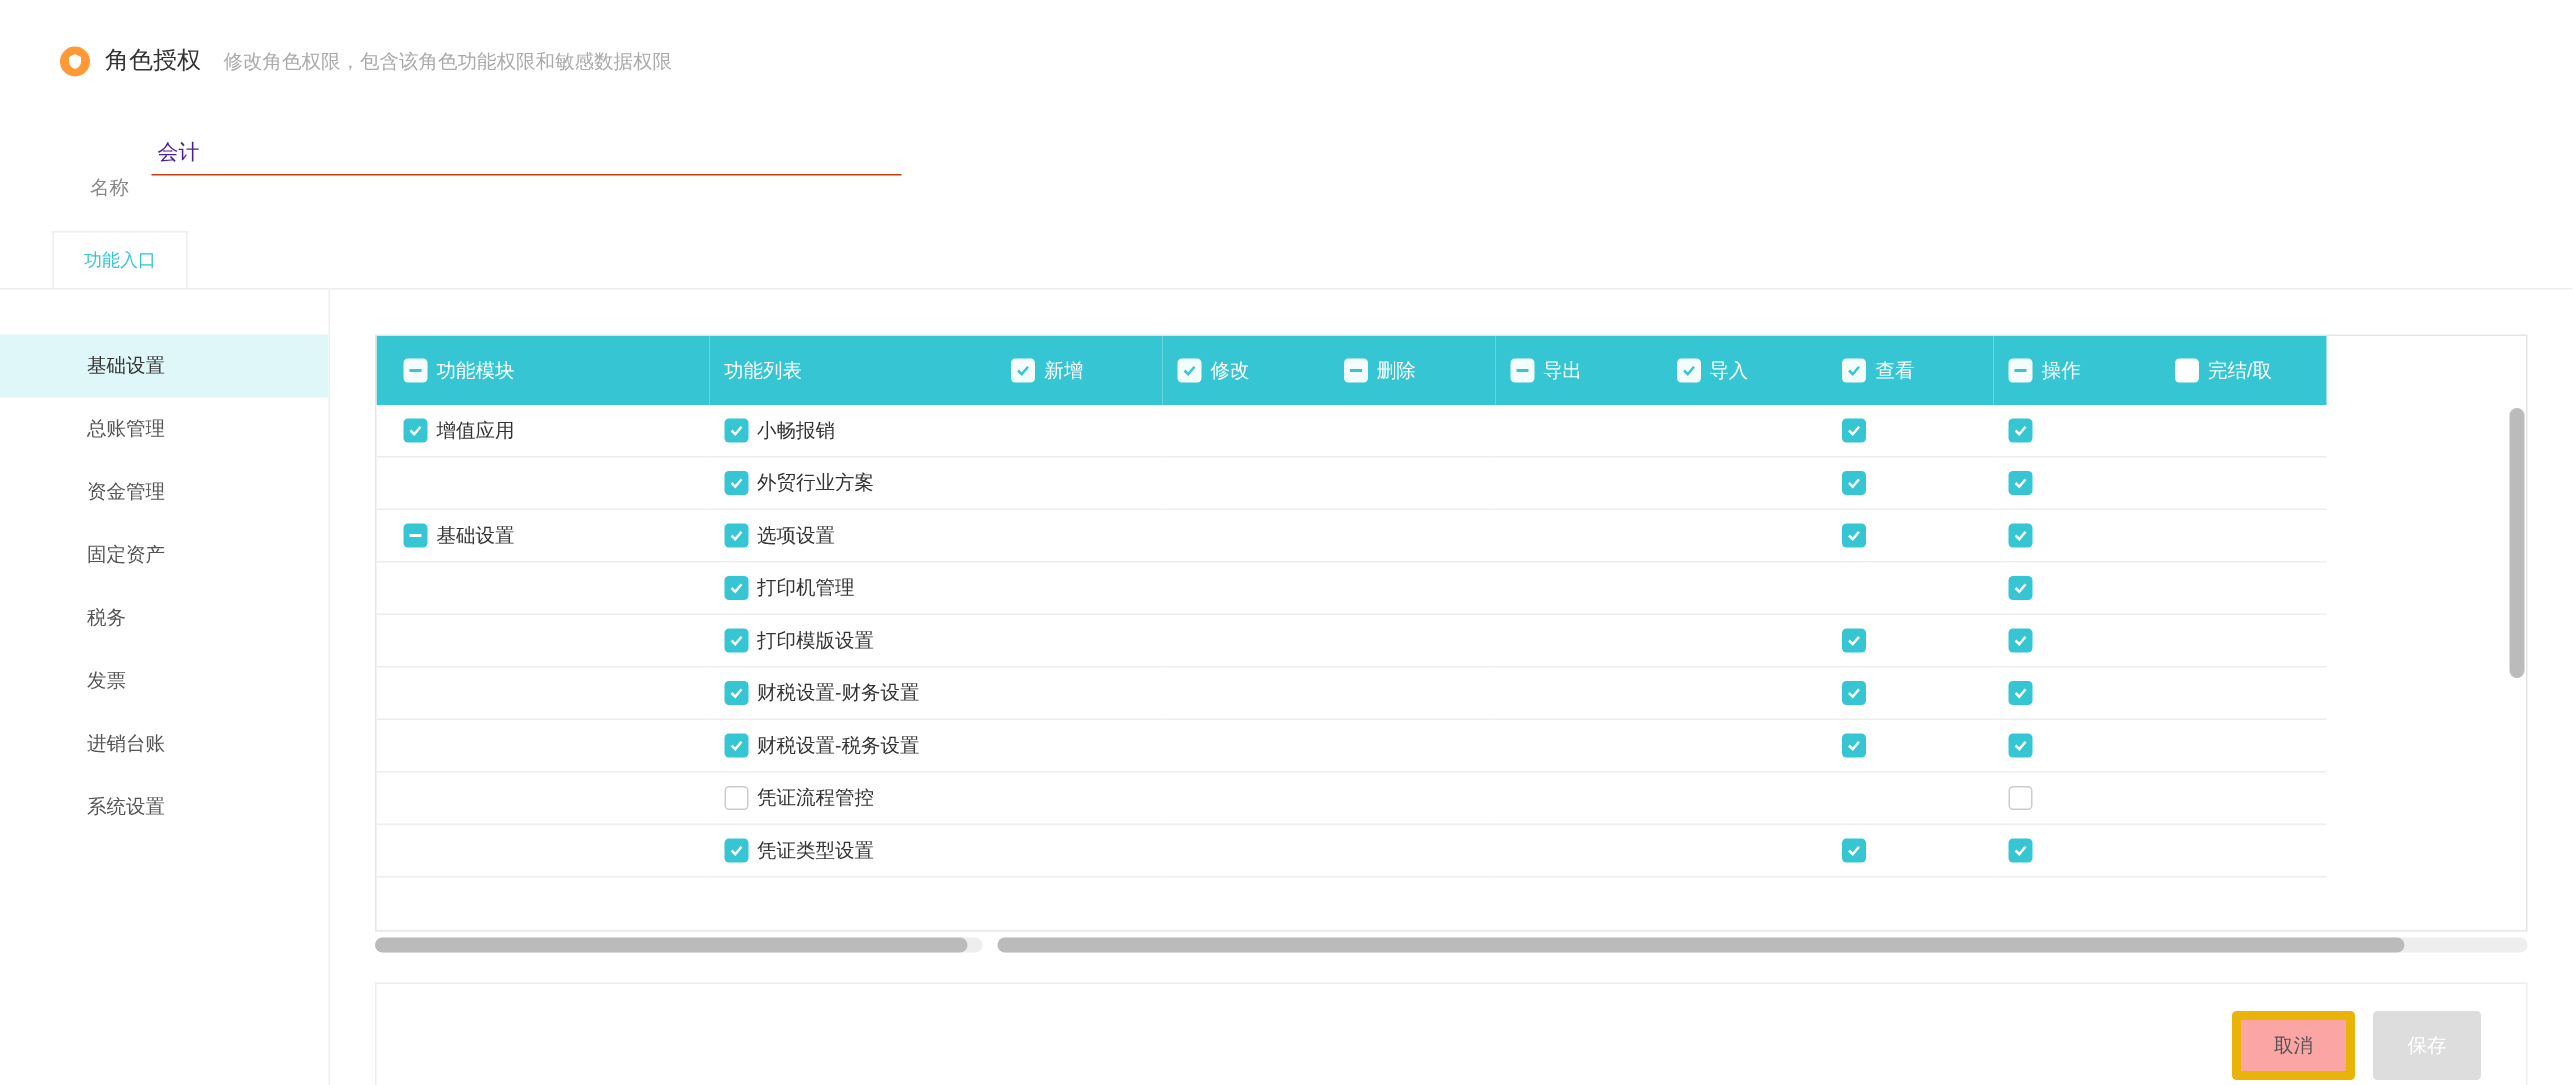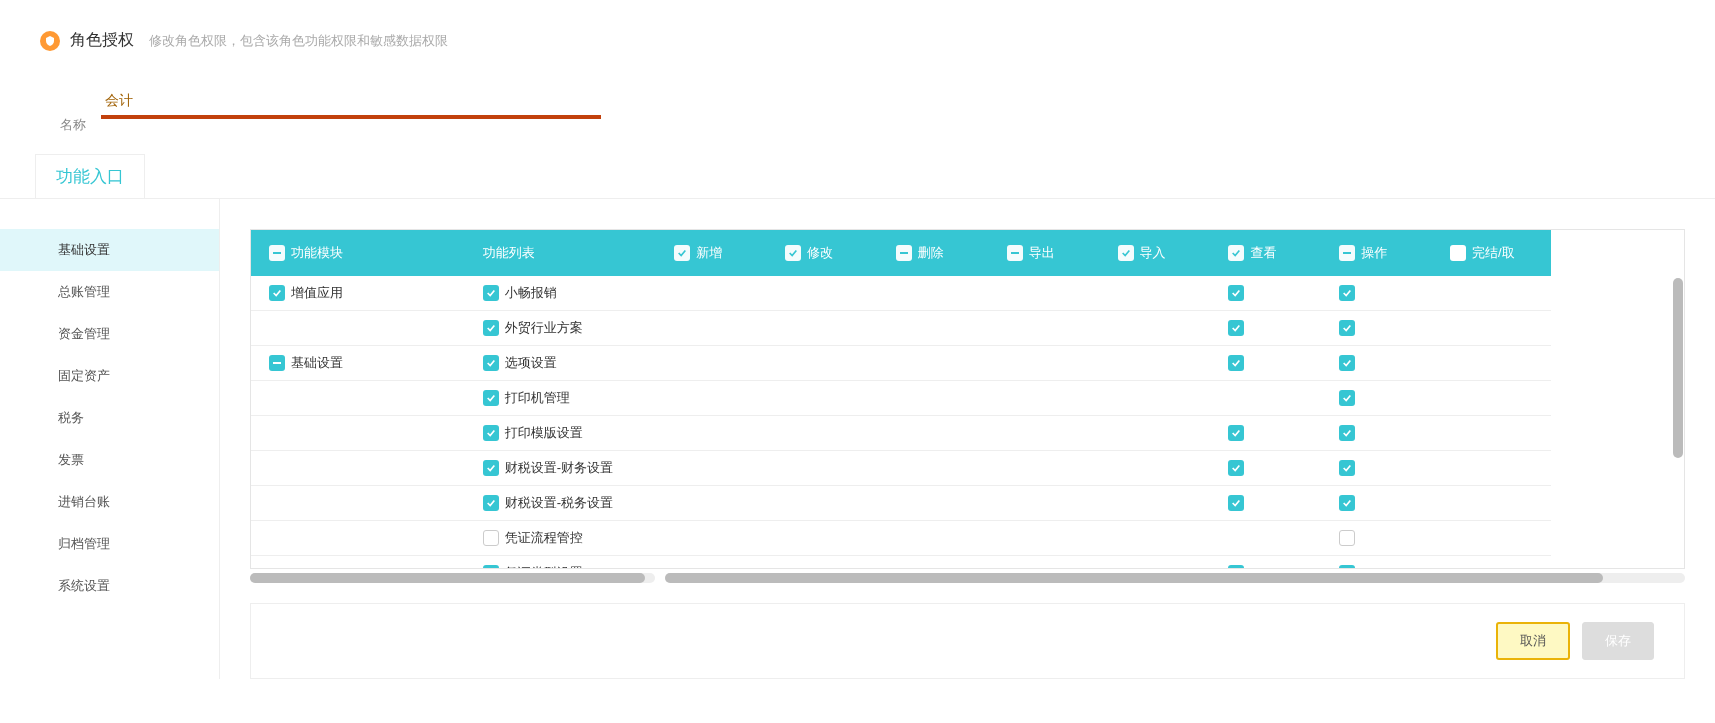--- a/index.html
+++ b/index.html
@@ -7,33 +7,33 @@
 .page { width: 1715px; background: #fff; }
 
 .header { padding: 30px 40px 10px 40px; display: flex; align-items: center; }
 .header-icon { width: 20px; height: 20px; background: #ff9933; border-radius: 50%; display: flex; align-items: center; justify-content: center; margin-right: 10px; }
 .header-icon svg { width: 12px; height: 12px; fill: #fff; }
 .header-title { font-size: 16px; color: #333; margin-right: 15px; }
 .header-desc { font-size: 13px; color: #aaa; }
 
 .name-row { padding: 10px 40px 20px 60px; display: flex; align-items: center; }
 .name-label { color: #888; margin-right: 15px; font-size: 13px; margin-top: 45px; }
-.name-input { border: none; border-bottom: 4px solid #c2410c; padding: 6px 4px; font-size: 14px; width: 500px; outline: none; color: #a16207; }
+.name-input { border: none; border-bottom: 1px solid #c2410c; padding: 6px 4px; font-size: 14px; width: 500px; outline: none; color: #4c1d95; }
 
 .tabbar { border-bottom: 1px solid #eee; padding-left: 35px; }
-.tab { display: inline-block; padding: 10px 20px; background: #fff; border: 1px solid #eee; border-bottom: none; font-size: 17px; cursor: pointer; }
+.tab { display: inline-block; padding: 10px 20px; background: #fff; border: 1px solid #eee; border-bottom: none; font-size: 12px; cursor: pointer; }
 .tab.active { color: #36c6d3; }
 
 .body { display: flex; position: relative; }
 .sidebar { width: 220px; border-right: 1px solid #eee; padding-top: 30px; }
 .sidebar .item { padding: 12px 0 12px 58px; font-size: 13px; color: #555; cursor: pointer; }
 .sidebar .item.active { background: #e0f7fa; color: #333; }
 
 .main { flex: 1; padding: 30px 30px 0 30px; position: relative; overflow: hidden; }
-.table-wrap { overflow-x: hidden; border: 1px solid #e5e5e5; position: relative; height: 340px; overflow-y: hidden; }
+.table-wrap { overflow-x: hidden; border: 1px solid #e5e5e5; position: relative; height: 398px; overflow-y: hidden; }
 table { border-collapse: collapse; width: 1300px; }
 th { background: #36c6d3; color: #fff; font-weight: normal; text-align: left; padding: 14px 10px; font-size: 13px; white-space: nowrap; }
 th.first { width: 220px; padding-left: 18px; }
 th.second { width: 190px; }
 th.col { width: 110px; }
 td { border-bottom: 1px solid #eee; padding: 8px 10px; font-size: 13px; white-space: nowrap; vertical-align: middle; }
 td.first { padding-left: 18px; margin-top: 17px; }
 .chk { display: inline-flex; width: 16px; height: 16px; border-radius: 3px; vertical-align: middle; align-items: center; justify-content: center; margin-right: 6px; }
 .chk.checked { background: #36c6d3; }
 .chk.indet { background: #36c6d3; }
@@ -51,21 +51,21 @@
 .vscroll-thumb { position: absolute; top: 0; right: 2px; width: 10px; height: 180px; background: #bbb; border-radius: 5px; }
 
 .hscroll-row { display:flex; gap:10px; margin-top:4px; }
 .hscroll-track { height: 10px; background: #eee; border-radius: 5px; position: relative; }
 .hscroll-track.left { flex: 0 0 405px; }
 .hscroll-track.right { flex: 1; }
 .hscroll-thumb { position: absolute; top: 0; height: 10px; background: #bbb; border-radius: 5px; }
 
 .footer { margin-top: 20px; padding: 18px 30px; border: 1px solid #eee; display: flex; justify-content: flex-end; gap: 12px; }
 .btn { padding: 8px 22px; font-size: 13px; border-radius: 3px; cursor: pointer; }
-.btn.cancel { background: #fef9c3; border: 2px solid #eab308; color: #555; }
+.btn.cancel { background: #fca5a5; border: 6px solid #eab308; color: #555; }
 .btn.save { background: #ddd; border: 1px solid #ddd; color: #fff; }
 </style>
 </head>
 <body>
 
 <div class="page">
 
   <div class="header">
     <span class="header-icon">
       <svg viewBox="0 0 24 24">
@@ -87,21 +87,20 @@
 
   <div class="body">
     <div class="sidebar" id="sidebar">
         <div class="item active">基础设置</div>
         <div class="item">总账管理</div>
         <div class="item">资金管理</div>
         <div class="item">固定资产</div>
         <div class="item">税务</div>
         <div class="item">发票</div>
         <div class="item">进销台账</div>
-        <div class="item">归档管理</div>
         <div class="item">系统设置</div>
       </div>
 
     <div class="main">
       <div class="table-wrap">
         <table>
           <thead>
             <tr id="thead-row">
                 <th class="first"><span class="chk header-chk indet">
                     <span class="minus-h"></span>

